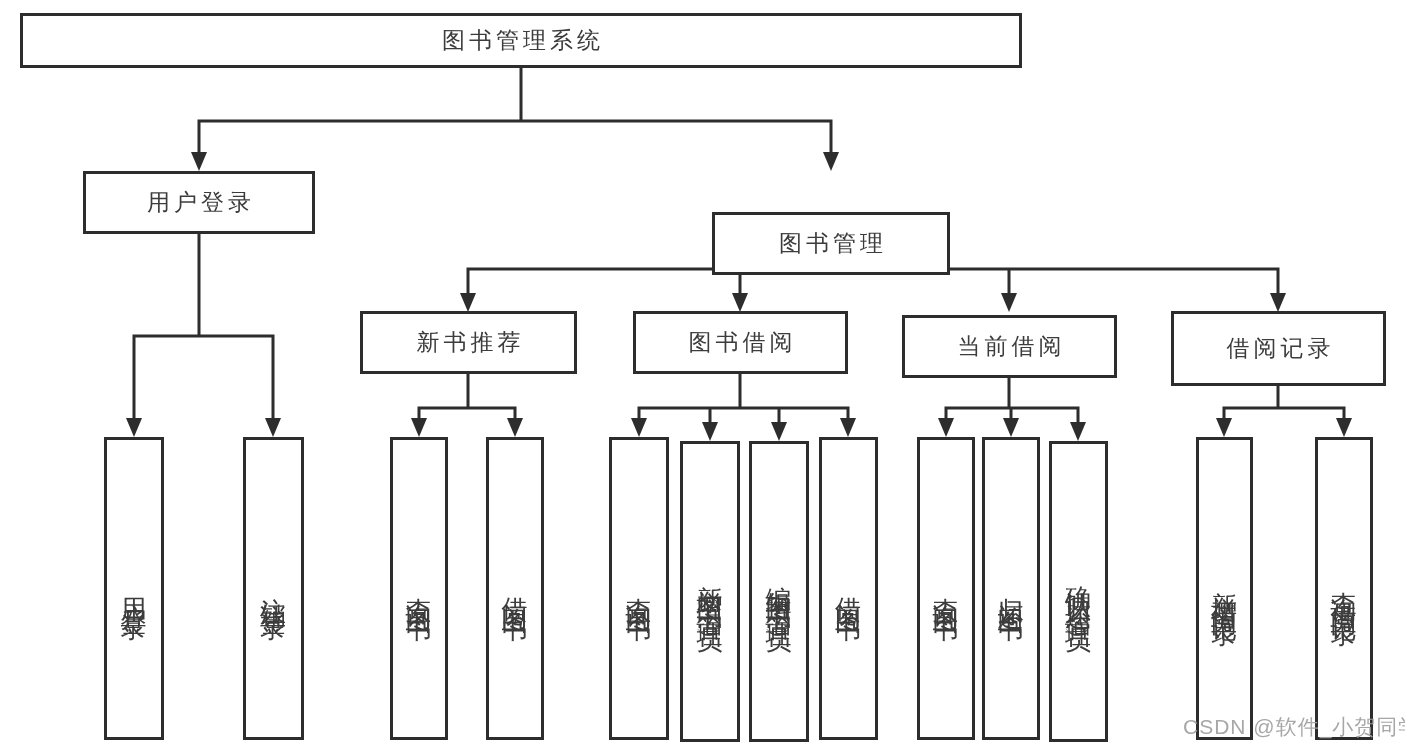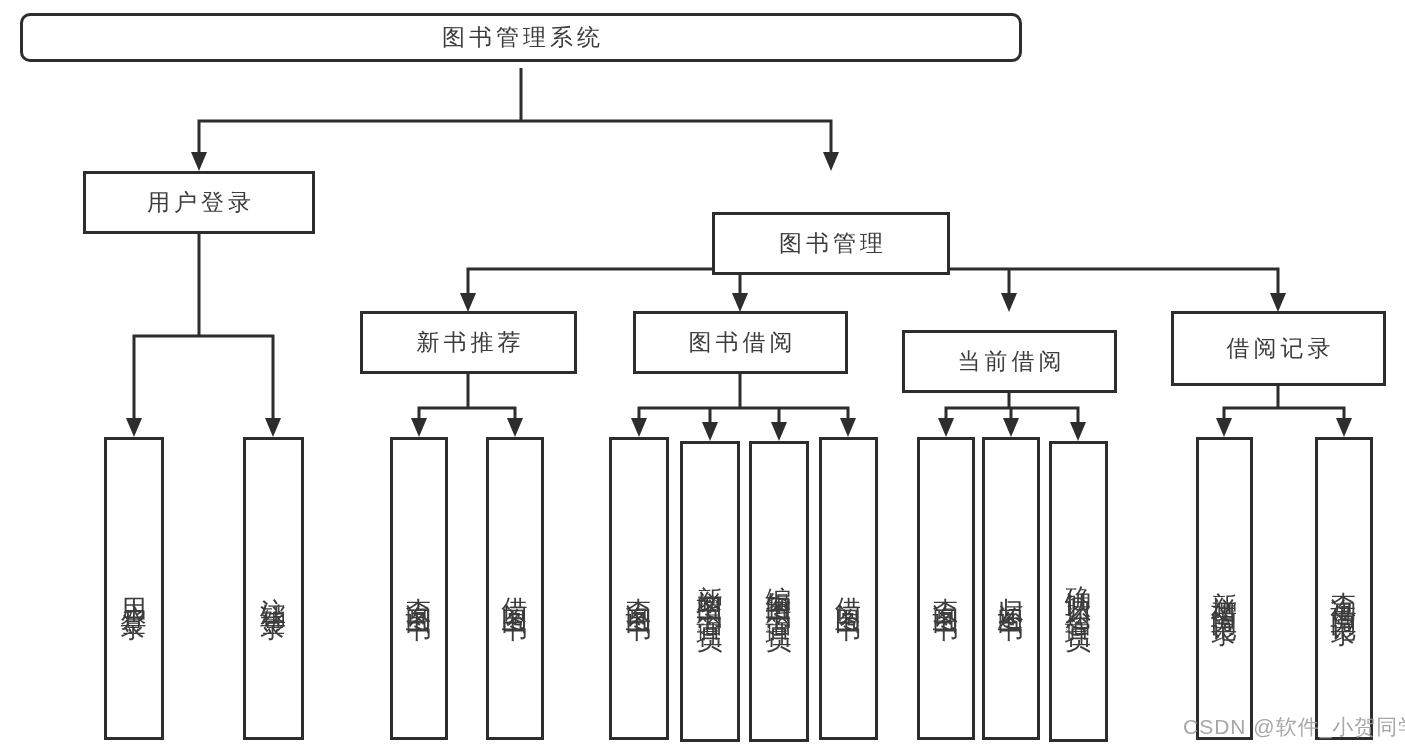--- a/index.html
+++ b/index.html
@@ -95,28 +95,28 @@
       <polygon points="771,422 787,422 779,441"></polygon>
       <polygon points="840,418 856,418 848,437"></polygon>
       <polygon points="938,418 954,418 946,437"></polygon>
       <polygon points="1003,418 1019,418 1011,437"></polygon>
       <polygon points="1070,422 1086,422 1078,441"></polygon>
       <polygon points="1216,418 1232,418 1224,437"></polygon>
       <polygon points="1336,418 1352,418 1344,437"></polygon>
     </g>
   </svg>
 
-  <div class="node h" style="left:20px; top:13px; width:1002px; height:49px;border-radius:10px;">图书管理系统</div>
+  <div class="node h" style="left:20px; top:13px; width:1002px; height:55px;">图书管理系统</div>
 
   <div class="node h" style="left:83px; top:171px; width:232px; height:63px;">用户登录</div>
   <div class="node h" style="left:712px; top:171px; width:238px; height:63px;margin-top:41px;">图书管理</div>
 
   <div class="node h" style="left:360px; top:311px; width:217px; height:63px;">新书推荐</div>
   <div class="node h" style="left:633px; top:311px; width:215px; height:63px;">图书借阅</div>
-  <div class="node h" style="left:902px; top:330px; width:215px; height:63px;">当前借阅</div>
+  <div class="node h" style="left:902px; top:315px; width:215px; height:63px;">当前借阅</div>
   <div class="node h" style="left:1171px; top:311px; width:215px; height:75px;">借阅记录</div>
 
   <div class="node v" style="left:104px; top:437px; width:60px; height:303px;">用户登录</div>
   <div class="node v" style="left:243px; top:437px; width:61px; height:303px;">注销登录</div>
 
   <div class="node v" style="left:390px; top:437px; width:58px; height:303px;">查询图书</div>
   <div class="node v" style="left:486px; top:437px; width:58px; height:303px;">借阅图书</div>
 
   <div class="node v" style="left:609px; top:437px; width:60px; height:303px;">查询图书</div>
   <div class="node v" style="left:680px; top:441px; width:60px; height:301px;">新增图书（管理员）</div>

